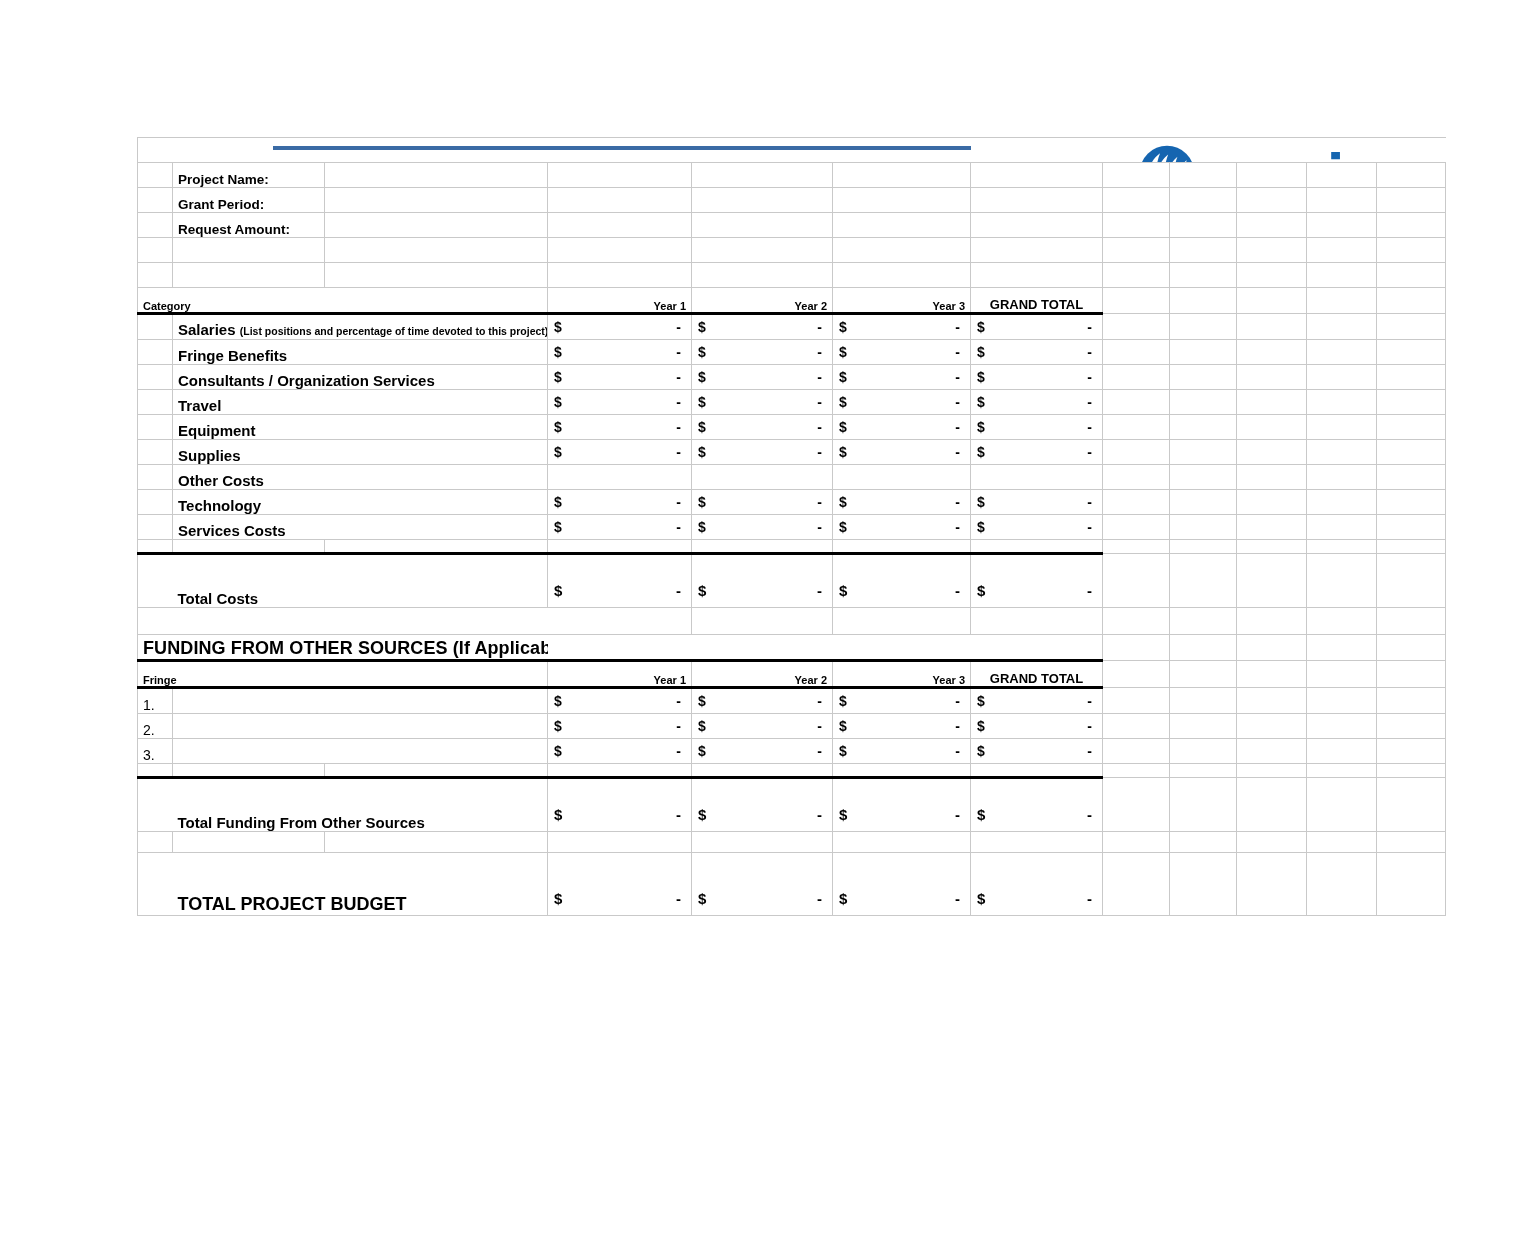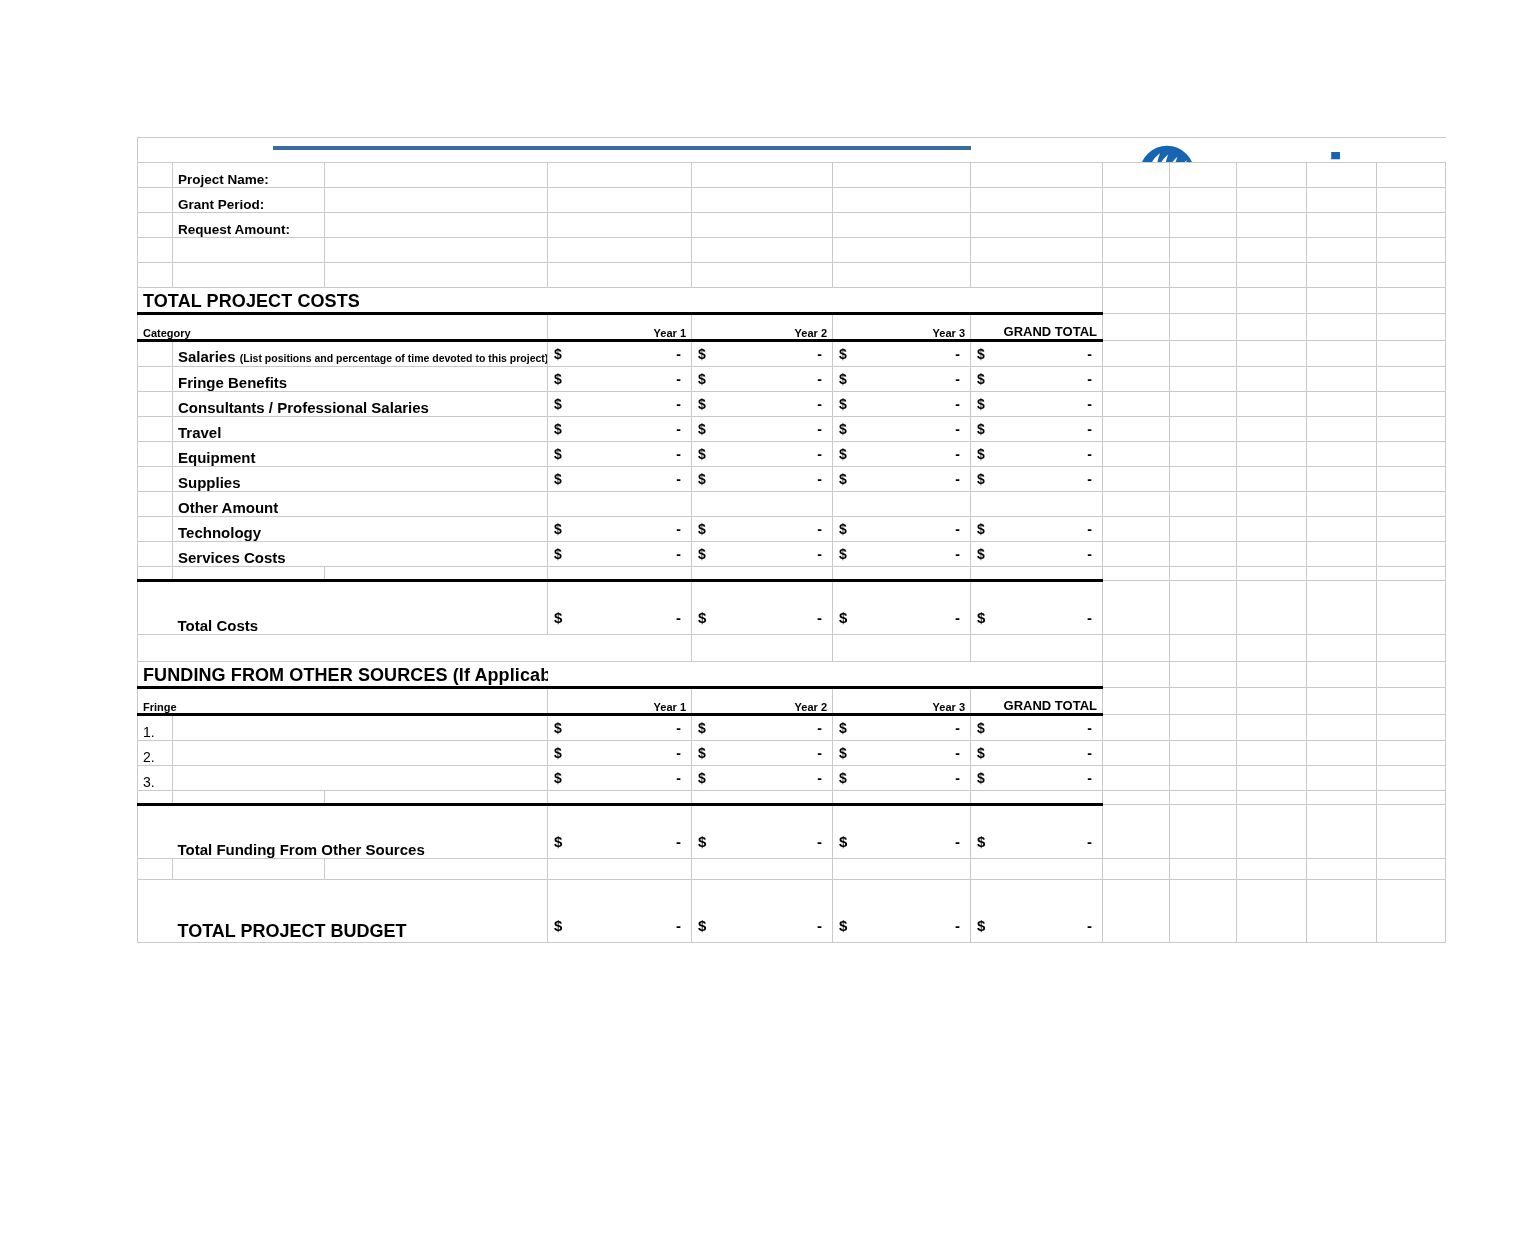--- a/index.html
+++ b/index.html
@@ -86,21 +86,21 @@
     font-weight:bold;
     font-size:50px;
     line-height:50px;
     color:#1565B0;
     letter-spacing:1px;
   }
 
   
   .sec-head{font-weight:bold;font-size:18px;letter-spacing:.1px;height:40px;vertical-align:bottom;padding-bottom:2px;}
   .colhead{font-weight:bold;font-size:11px;height:28px;vertical-align:middle;}
-  .grandhead{font-weight:bold;font-size:13px;height:28px;vertical-align:middle;text-align:right;}
+  .grandhead{font-weight:bold;font-size:13px;height:28px;vertical-align:middle;text-align:center;}
 
   
   .money{position:relative;height:40px;vertical-align:bottom;padding:0;}
   .money .dol{position:absolute;left:6px;bottom:4px;font-weight:bold;font-size:14px;}
   .money .dsh{position:absolute;right:10px;bottom:4px;font-weight:bold;font-size:14px;}
   .money.big{height:52px;}
   .money.big .dol,.money.big .dsh{font-size:15px;bottom:8px;}
 
   
   .cat{font-weight:bold;font-size:15px;vertical-align:top;padding-top:5px;white-space:normal;line-height:16px;}
@@ -220,32 +220,20 @@
     <td></td>
           <td></td>
     <td></td>
           <td></td>
     <td></td>
           <td></td>
     <td></td>
           <td></td>
   </tr>
 
-  <tr>
-    <td class="sec-head tk-b nbr" colspan="3">TOTAL PROJECT COSTS</td>
-    <td class="sec-head tk-b nbl nbr"></td>
-    <td class="sec-head tk-b nbl nbr"></td>
-    <td class="sec-head tk-b nbl nbr"></td>
-    <td class="sec-head tk-b nbl"></td>
-    <td></td>
-          <td></td>
-    <td></td>
-          <td></td>
-    <td></td>
-  </tr>
 
   <tr>
     <td class="colhead tk-b nbr" colspan="2">Category</td>
     <td class="colhead tk-b nbl"></td>
     <td class="colhead tk-b r">Year 1</td>
     <td class="colhead tk-b r">Year 2</td>
     <td class="colhead tk-b r">Year 3</td>
     <td class="grandhead tk-b">GRAND TOTAL</td>
     <td></td>
           <td></td>
@@ -301,21 +289,21 @@
           </td>
     <td></td>
           <td></td>
     <td></td>
           <td></td>
     <td></td>
   </tr>
 
   <tr>
     <td></td>
-    <td class="cat" colspan="2"><span class="b">Consultants / Professional Salaries</span></td>
+    <td class="cat" colspan="2"><span class="b">Consultants / Organization Services</span></td>
     <td class="money">
             <span class="dol">$</span>
             <span class="dsh">-</span>
           </td>
     <td class="money">
             <span class="dol">$</span>
             <span class="dsh">-</span>
           </td>
     <td class="money">
             <span class="dol">$</span>
@@ -405,21 +393,21 @@
           </td>
     <td></td>
           <td></td>
     <td></td>
           <td></td>
     <td></td>
   </tr>
 
   <tr>
     <td></td>
-    <td class="cat" colspan="2"><span class="b">Other Amount</span></td>
+    <td class="cat" colspan="2"><span class="b">Other Costs</span></td>
     <td class="money"></td>
     <td class="money"></td>
     <td class="money"></td>
     <td class="money"></td>
     <td></td>
           <td></td>
     <td></td>
           <td></td>
     <td></td>
   </tr>

